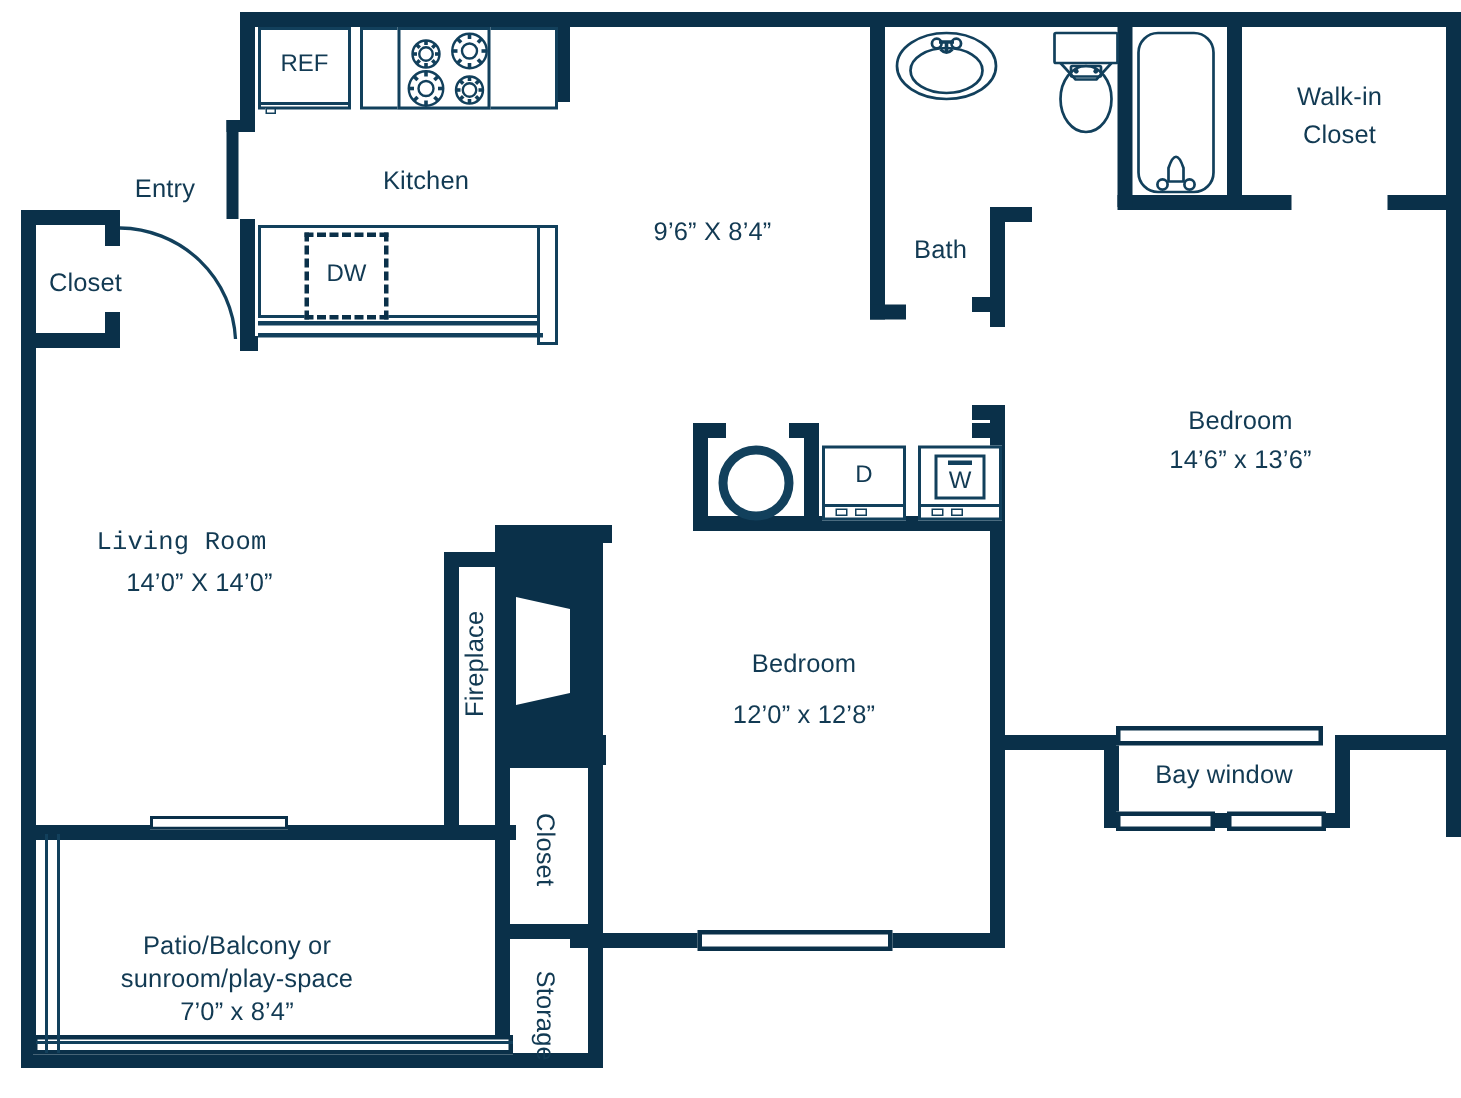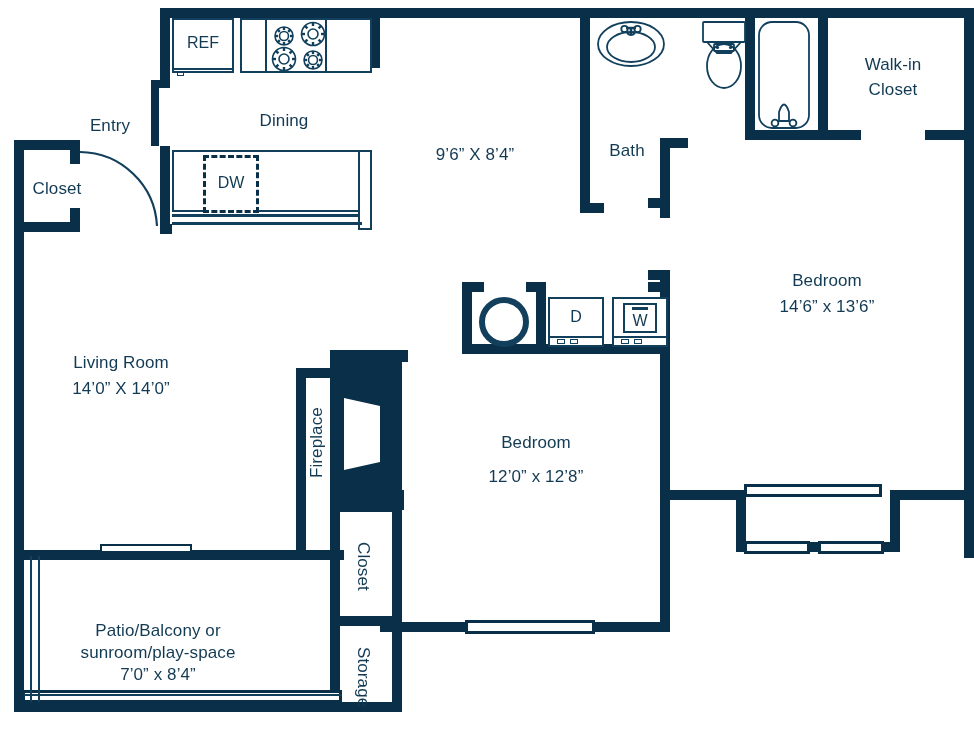--- a/index.html
+++ b/index.html
@@ -282,40 +282,41 @@
   <div class="outline" style="left:612px;top:297px;width:56px;height:50px;border-width:2px;"></div>
   <div class="outline" style="left:623px;top:303px;width:34px;height:30px;border-width:2px;"></div>
   <div class="thinline" style="left:632px;top:307px;width:16px;height:3px;background:#12405c;"></div>
   <div class="thinline" style="left:614px;top:336px;width:52px;height:2px;background:#12405c;"></div>
   <div class="outline" style="left:621px;top:339px;width:8px;height:5px;border-width:1px;"></div>
   <div class="outline" style="left:634px;top:339px;width:8px;height:5px;border-width:1px;"></div>
   <div class="fixlabel" style="left:612px;top:312px;width:56px;">W</div>
 
   <div class="label" style="left:62px;top:115px;width:96px;">Entry</div>
   <div class="label" style="left:10px;top:178px;width:94px;">Closet</div>
-  <div class="label" style="left:222px;top:110px;width:124px;">Dining</div>
+  <div class="label" style="left:222px;top:110px;width:124px;">Kitchen</div>
 
   <div class="label" style="left:400px;top:144px;width:150px;">9’6” X 8’4”</div>
 
-  <div class="label" style="left:592px;top:140px;width:70px;">Bath</div>
+  <div class="label" style="left:592px;top:156px;width:70px;">Bath</div>
 
   <div class="label" style="left:838px;top:54px;width:110px;">Walk-in</div>
   <div class="label" style="left:838px;top:79px;width:110px;">Closet</div>
 
   <div class="label" style="left:752px;top:270px;width:150px;">Bedroom</div>
   <div class="label" style="left:752px;top:296px;width:150px;">14’6” x 13’6”</div>
 
   <div class="label" style="left:462px;top:432px;width:148px;">Bedroom</div>
   <div class="label" style="left:462px;top:466px;width:148px;">12’0” x 12’8”</div>
 
-  <div class="label" style="left:48px;top:352px;width:146px;">Living Room</div>
-  <div class="label" style="left:48px;top:378px;width:146px;">14’0” X 14’0”</div>
+  <div class="label" style="left:48px;top:352px;width:146px;font-family:Liberation Mono, monospace;">Living Room</div>
+  <div class="label" style="left:60px;top:378px;width:146px;">14’0” X 14’0”</div>
 
   <div class="label" style="left:58px;top:620px;width:200px;">Patio/Balcony or</div>
   <div class="label" style="left:58px;top:642px;width:200px;">sunroom/play-space</div>
   <div class="label" style="left:58px;top:664px;width:200px;">7’0” x 8’4”</div>
 
   <div class="label vert-rev" style="left:306px;top:388px;height:110px;width:22px;">Fireplace</div>
   <div class="label vert" style="left:352px;top:528px;height:76px;width:22px;">Closet</div>
   <div class="label vert" style="left:352px;top:634px;height:86px;width:22px;">Storage</div>
 
+  <div class="label" style="left:748px;top:506px;width:136px;">Bay window</div>
 
 </div>
 
 </body></html>

